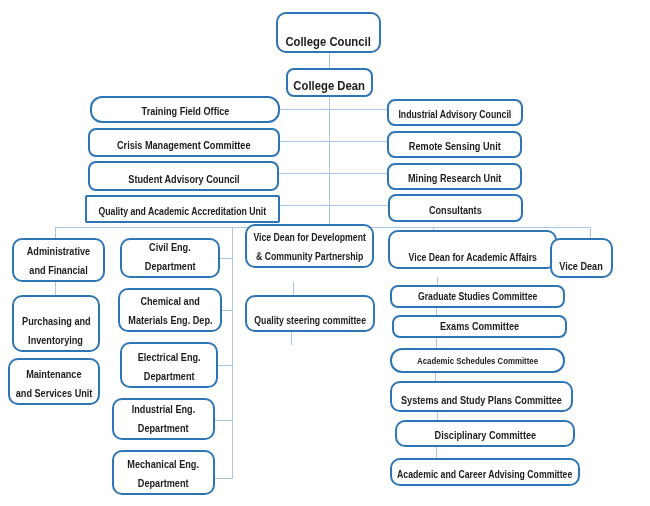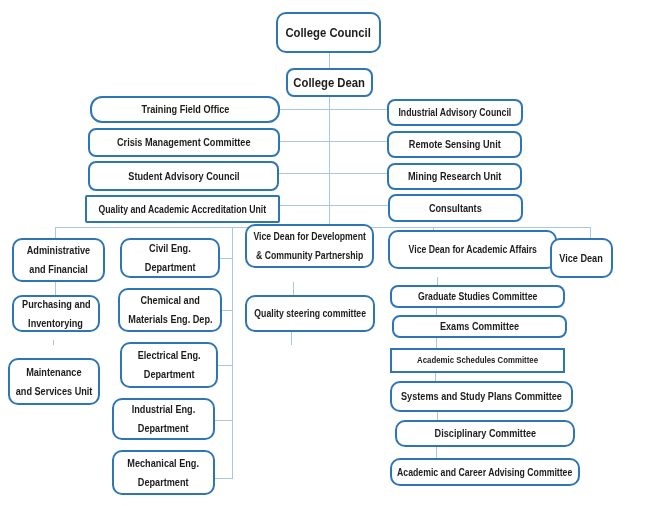--- a/index.html
+++ b/index.html
@@ -3,21 +3,21 @@
 <meta charset="utf-8">
 <style>
   html,body{margin:0;padding:0;background:#fff;}
   .stage{
     position:relative;width:650px;height:506px;background:var(--background,#fff);
     font-family:"Liberation Sans",sans-serif;overflow:hidden;
   }
   .node{
     position:absolute;box-sizing:border-box;background:#fff;
     border:2px solid var(--box-border,#2E75B6);border-radius:10px;
-    display:flex;flex-direction:column;align-items:center;justify-content:center;
+    display:flex;flex-direction:column;align-items:center;justify-content:flex-end;
     font-weight:bold;color:var(--text,#1c1c1c);text-align:center;
     font-size:10.5px;z-index:2;
   }
   .node span{display:block;white-space:nowrap;line-height:19px;transform:scaleX(0.87);transform-origin:center;}
   .node.big{font-size:13px;}
   .node.fs10{font-size:10px;}
   .node.fs9{font-size:9px;}
   .h,.v{position:absolute;background:var(--connector,#A9C6E8);z-index:1;}
   .h{height:1px;}
   .v{width:1px;}
@@ -100,21 +100,21 @@
     <span>Vice Dean for Development</span>
     <span>&amp; Community Partnership</span>
   </div>
   <div class="node fs10" style="left:388px;top:230px;width:169px;height:39px">
     <span>Vice Dean for Academic Affairs</span>
   </div>
   <div class="node" style="left:550px;top:238px;width:63px;height:40px">
     <span>Vice Dean</span>
   </div>
 
-  <div class="node" style="left:12px;top:295px;width:88px;height:37px">
+  <div class="node" style="left:12px;top:295px;width:88px;height:57px">
     <span>Purchasing and</span>
     <span>Inventorying</span>
   </div>
   <div class="node" style="left:8px;top:358px;width:92px;height:47px">
     <span>Maintenance</span>
     <span>and Services Unit</span>
   </div>
 
   <div class="node" style="left:118px;top:288px;width:104px;height:44px">
     <span>Chemical and</span>
@@ -136,21 +136,21 @@
   <div class="node fs10" style="left:245px;top:295px;width:130px;height:37px">
     <span>Quality steering committee</span>
   </div>
 
   <div class="node fs10" style="left:390px;top:285px;width:175px;height:23px;border-radius:8px">
     <span>Graduate Studies Committee</span>
   </div>
   <div class="node" style="left:392px;top:315px;width:175px;height:23px;border-radius:8px">
     <span>Exams Committee</span>
   </div>
-  <div class="node fs9" style="left:390px;top:348px;width:175px;height:25px;border-radius:0">
+  <div class="node fs9" style="left:390px;top:348px;width:175px;height:25px;border-radius:12px">
     <span>Academic Schedules Committee</span>
   </div>
   <div class="node" style="left:390px;top:381px;width:183px;height:31px">
     <span>Systems and Study Plans Committee</span>
   </div>
   <div class="node" style="left:395px;top:420px;width:180px;height:27px">
     <span>Disciplinary Committee</span>
   </div>
   <div class="node fs10" style="left:390px;top:458px;width:190px;height:28px">
     <span>Academic and Career Advising Committee</span>

